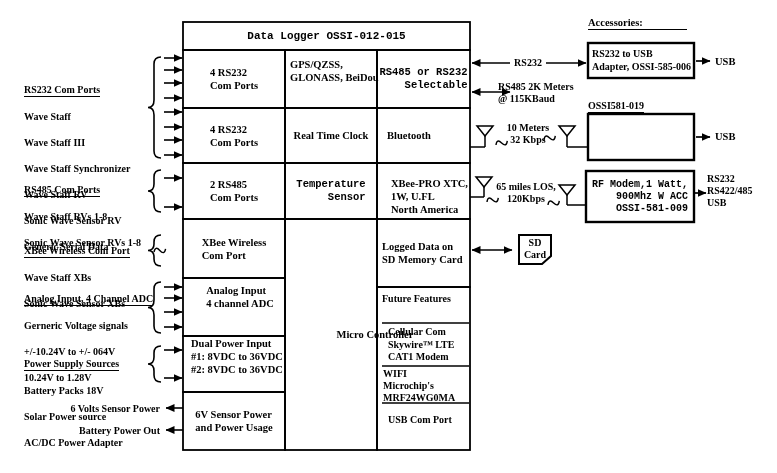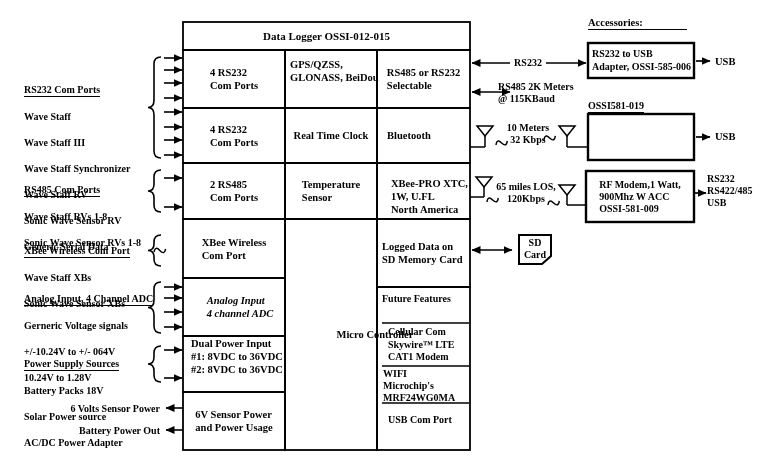--- a/index.html
+++ b/index.html
@@ -5,21 +5,21 @@
   html,body{margin:0;padding:0;background:#fff;}
   #canvas{position:relative;width:777px;height:473px;background:#fff;color:#000;
           font-family:"Liberation Serif","DejaVu Serif",serif;font-weight:bold;overflow:hidden;}
   #overlay{position:absolute;left:0;top:0;z-index:1;}
   .lbl{position:absolute;z-index:2;font-size:10px;line-height:13px;white-space:pre-line;}
   .sm{font-size:10px;line-height:12px;}
   .u{display:inline-block;border-bottom:1.5px solid #000;padding-bottom:0;}
   .cell{position:absolute;z-index:2;display:flex;align-items:center;justify-content:center;
         font-size:10.5px;line-height:13px;}
   .cell>span{white-space:pre-line;text-align:left;}
-  .cell.ctr>span{text-align:left;}
+  .cell.ctr>span{text-align:right;font-family:Liberation Mono, monospace;}
   .cell.lft{justify-content:flex-start;}
   .title{font-size:11px;}
   .right-align{text-align:right;}
   .onwire{background:#fff;padding:0 4px;}
 </style>
 </head>
 <body>
 
 <div id="canvas">
 
@@ -142,21 +142,21 @@
 Com Ports</span>
     </div>
   <div class="cell" style="left:183px;top:163px;width:102px;height:56px;">
       <span>2 RS485
 Com Ports</span>
     </div>
   <div class="cell" style="left:183px;top:219px;width:102px;height:59px;">
       <span>XBee Wireless
 Com Port</span>
     </div>
-  <div class="cell" style="left:183px;top:278px;width:114px;height:58px;font-style:italic;">
+  <div class="cell" style="left:183px;top:268px;width:114px;height:58px;">
       <span>Analog Input
 4 channel ADC</span>
     </div>
   <div class="cell lft" style="left:183px;top:336px;width:102px;height:40px;padding-left:8px;">
       <span>Dual Power Input
 #1: 8VDC to 36VDC
 #2: 8VDC to 36VDC</span>
     </div>
   <div class="cell" style="left:183px;top:392px;width:102px;height:58px;">
       <span>6V Sensor Power

